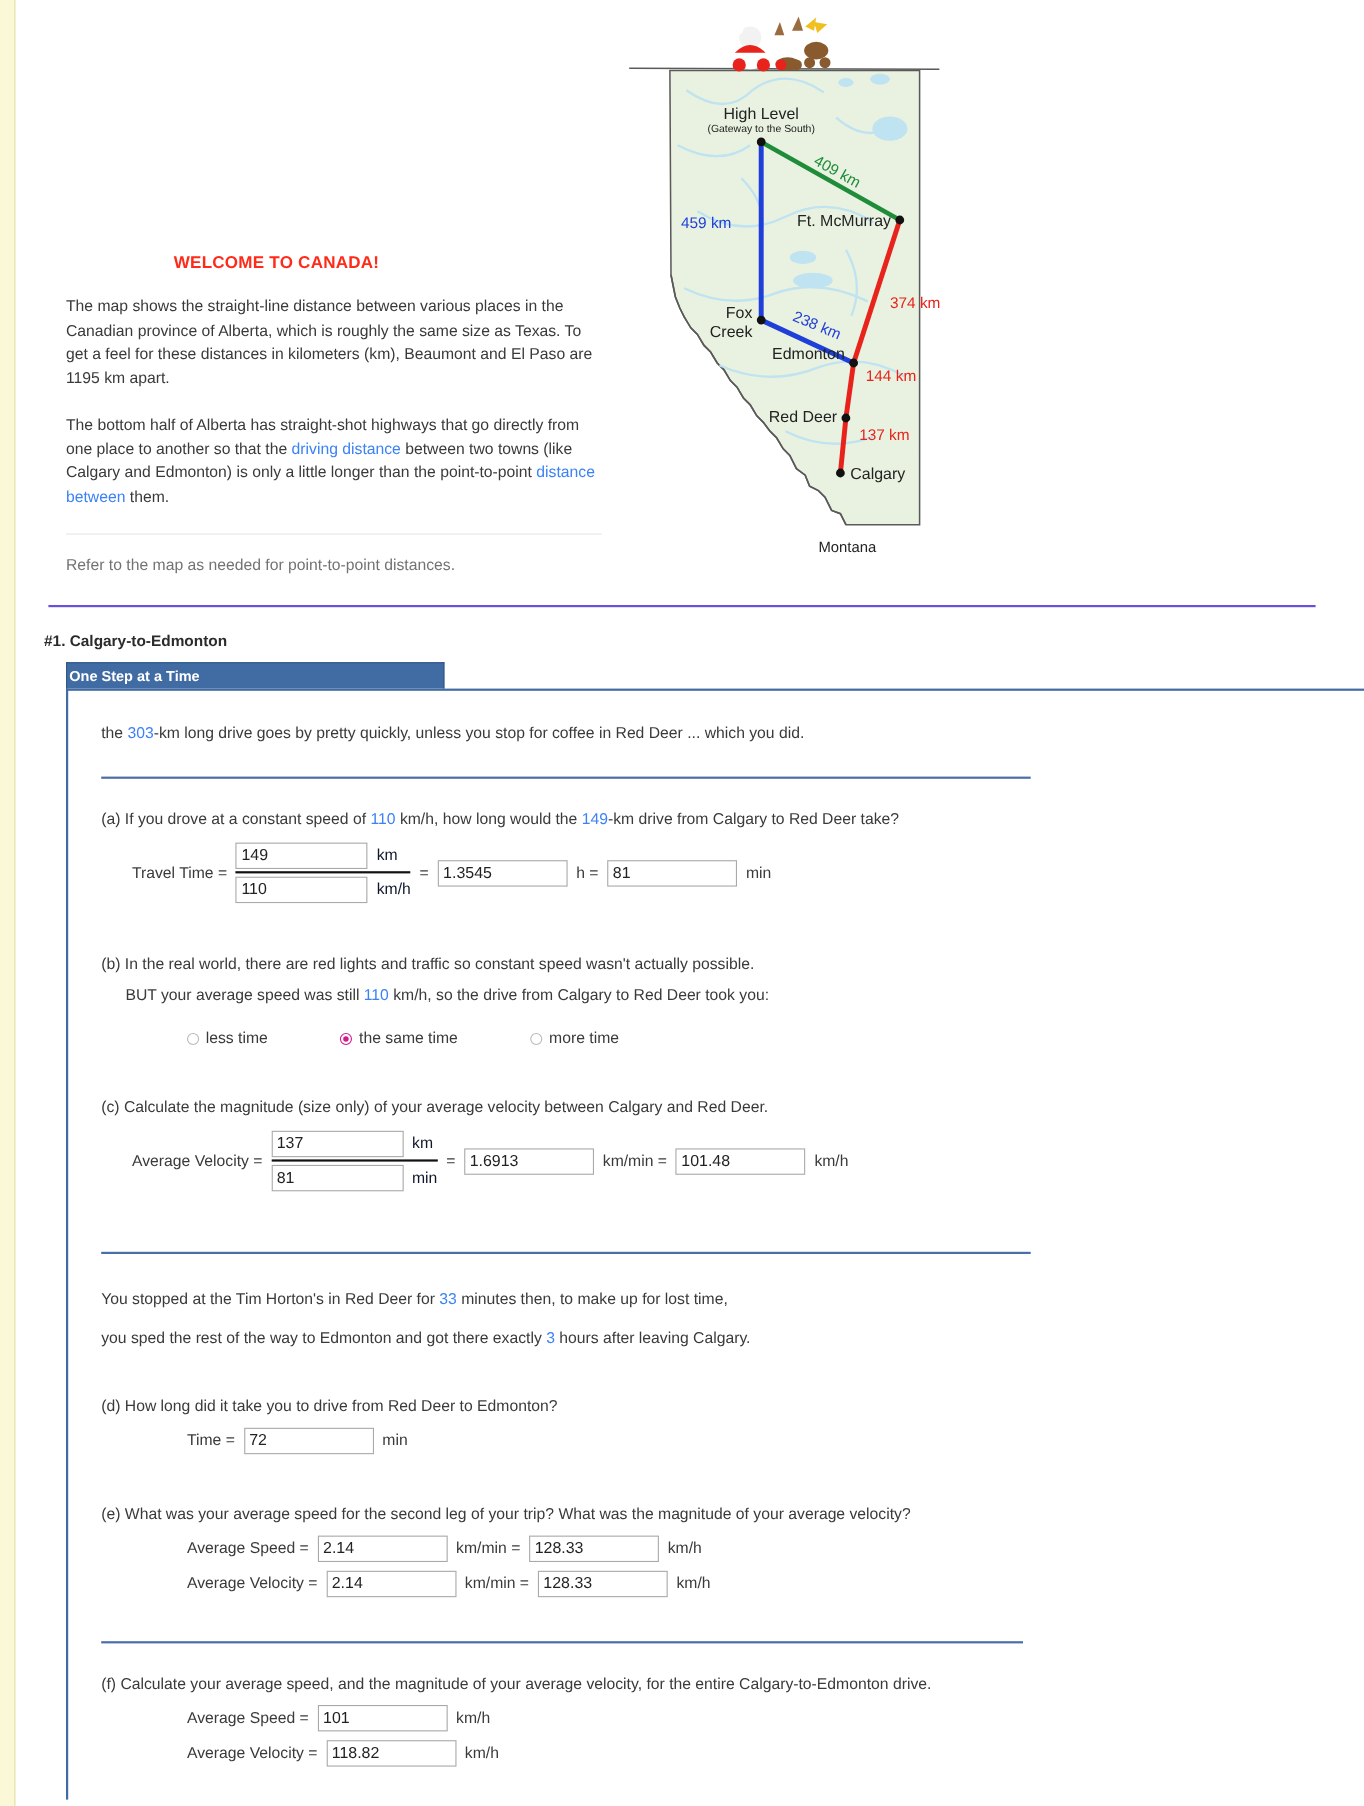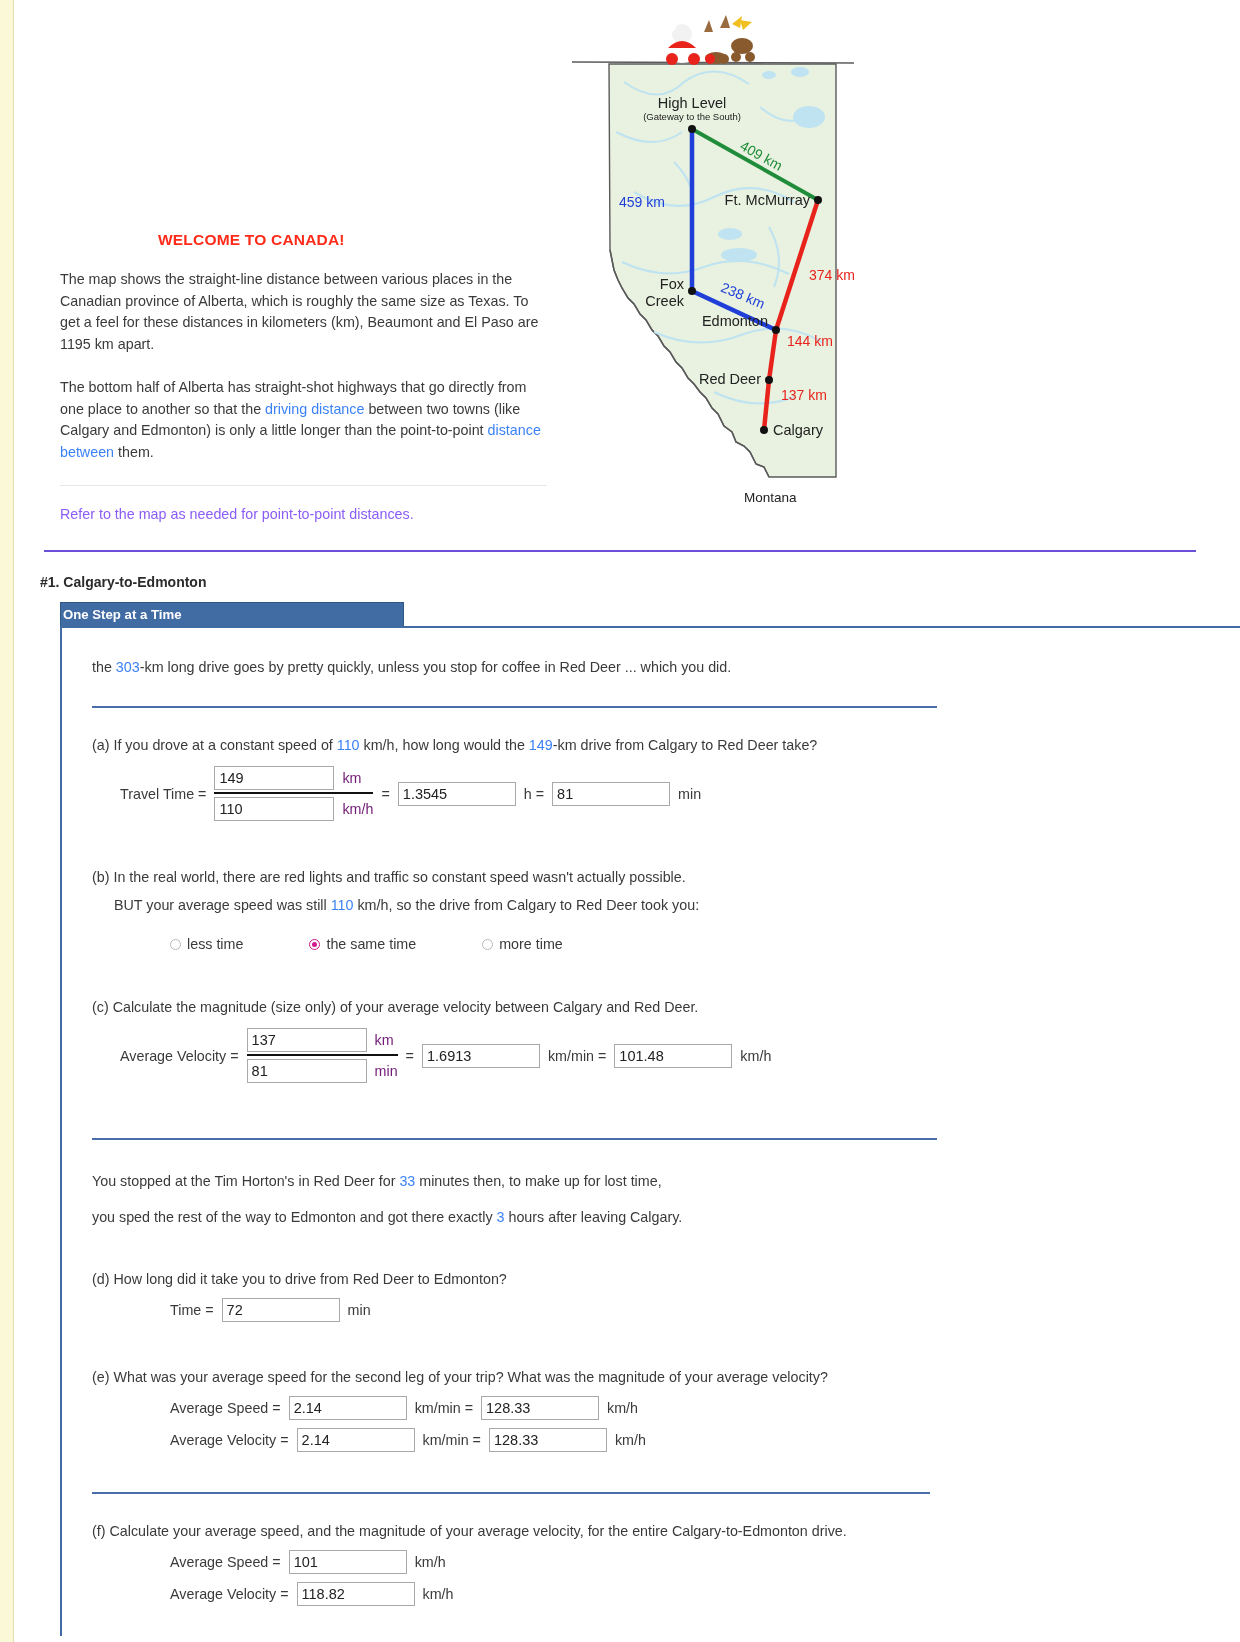--- a/index.html
+++ b/index.html
@@ -54,21 +54,21 @@
   }
   .rd { color: #3b82f6; }
   .hr-soft {
     border: 0;
     border-top: 1px solid #e6e6e6;
     margin: 6px 0 20px 0;
     width: 487px;
   }
   .refer {
     font-size: 14.3px;
-    color: #8b5cf6;
+    color: #737373;
     margin: 0;
   }
 
   
   .map-wrap {
     position: relative;
     margin-left: 20px;
     width: 300px;
     height: 510px;
   }
@@ -180,21 +180,21 @@
     text-align: left;
   }
   .frac .num, .frac .den {
     display: flex;
     align-items: center;
     gap: 8px;
     height: 28px;
   }
   .frac .num { border-bottom: 2px solid #111; padding-bottom: 2px; }
   .frac .den { padding-top: 2px; }
-  .unit { font-size: 14.3px; color: #701a75; }
+  .unit { font-size: 14.3px; color: #0f172a; }
   .eq { margin: 0 8px; font-size: 14.3px; }
   .tail { font-size: 14.3px; margin-left: 8px; }
 
   
   .radio-row {
     display: flex;
     align-items: center;
     margin: 20px 0 0 78px;
     font-size: 14.3px;
     color: #3a3a3a;

